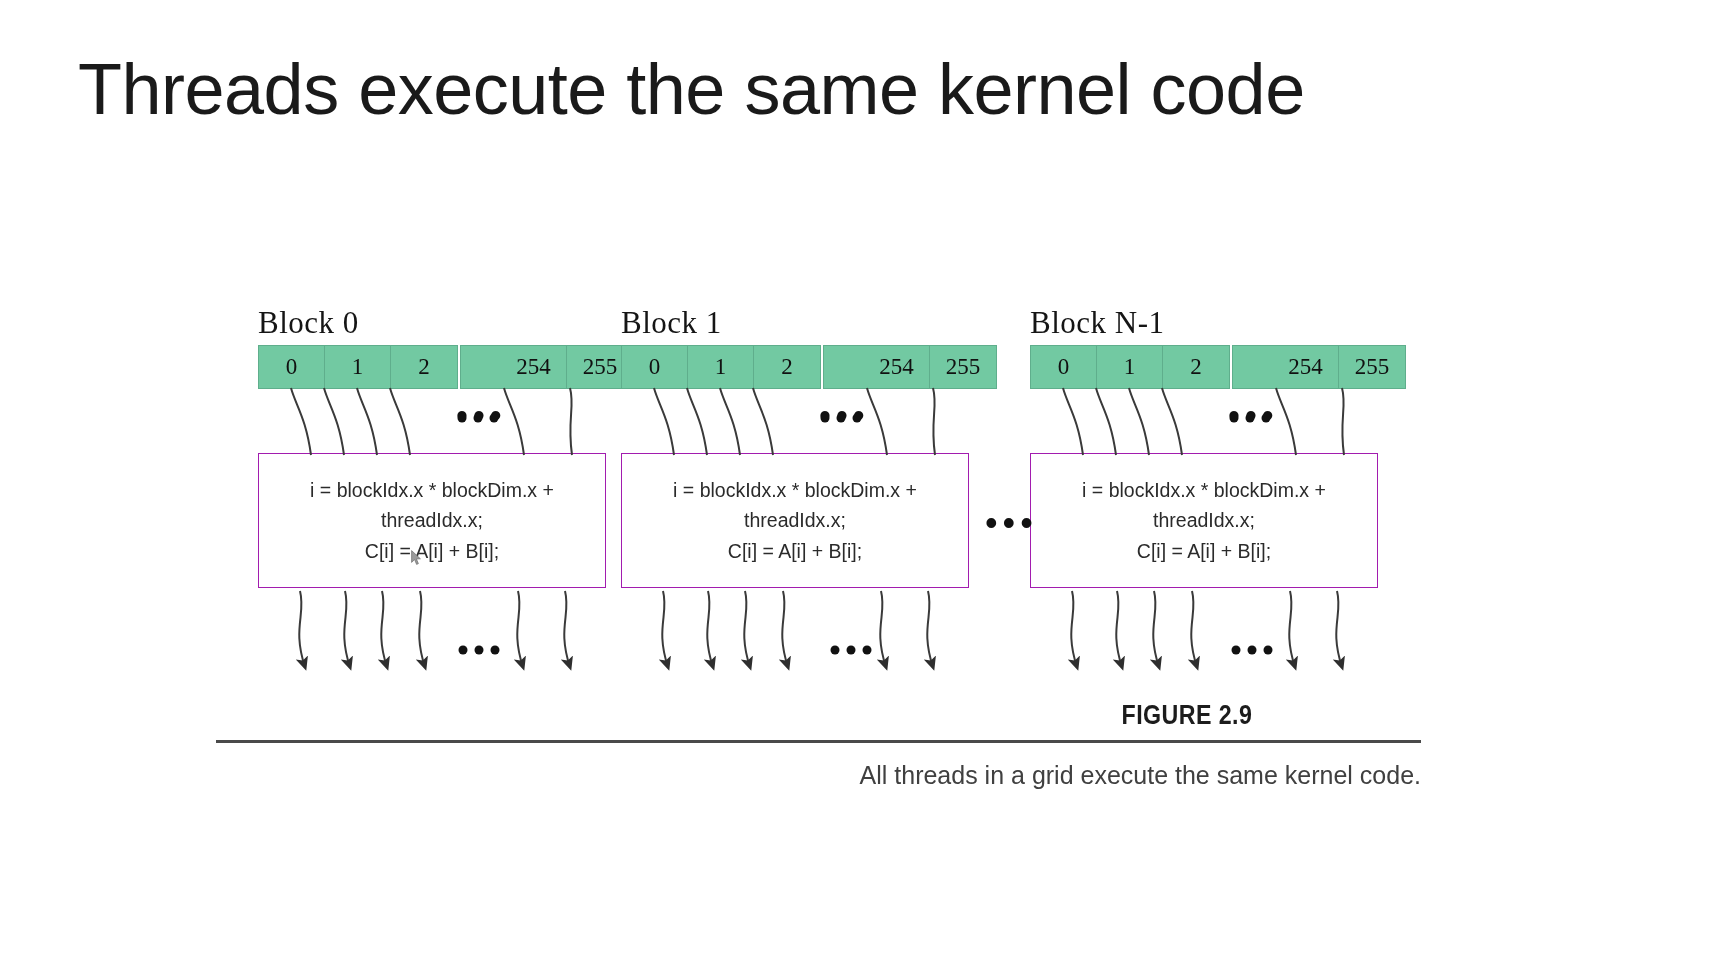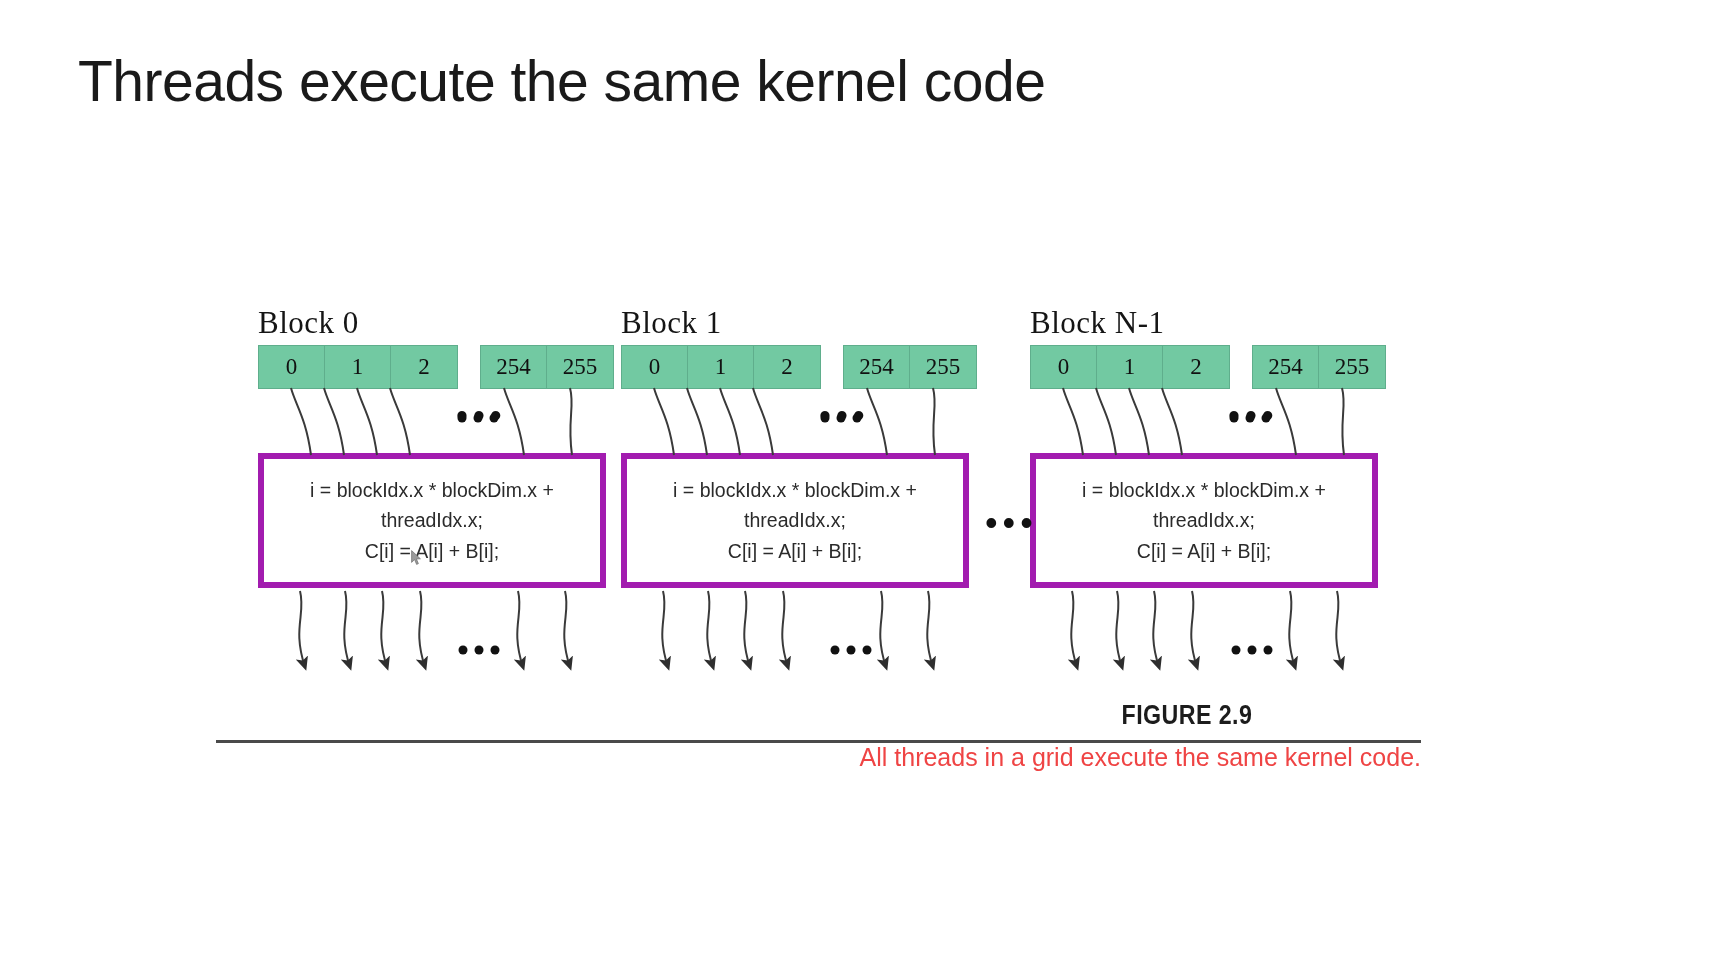--- a/index.html
+++ b/index.html
@@ -15,21 +15,21 @@
     font-family: "Liberation Sans", sans-serif;
     -webkit-font-smoothing: antialiased;
   }
 
   
   #slide-title {
     position: absolute;
     left: 78px;
     top: 52px;
     font-family: "Liberation Sans", sans-serif;
-    font-size: 57px;
+    font-size: 72px;
     font-weight: 400;
     color: #1a1a1a;
     letter-spacing: -0.5px;
     line-height: 1.05;
     white-space: nowrap;
   }
 
   
   #figure-area {
     position: absolute;
@@ -77,42 +77,42 @@
     font-size: 23px;
     color: #111111;
     border-right: 1.5px solid #5fae8c;
     box-sizing: border-box;
     background: #72c9a2;
   }
   .thread-cell:last-child { border-right: none; }
   .thread-cell.wide { width: 66px; }
 
   .strip-left { left: 0px; }
-  .strip-right { left: 222px; }
+  .strip-right { left: 202px; padding-left: 40px; }
 
   
   .strip-ellipsis {
     position: absolute;
     top: 58px;
     left: 198px;
     font-size: 34px;
     letter-spacing: 5px;
     color: #111;
     font-family: "Liberation Sans", sans-serif;
     line-height: 1;
   }
 
   
   .code-box {
     position: absolute;
     top: 113px;
     left: 0px;
     width: 348px;
     height: 135px;
-    border: 6px solid #a21caf;
+    border: 1px solid #a21caf;
     background: #ffffff;
     box-sizing: border-box;
     display: flex;
     flex-direction: column;
     align-items: center;
     justify-content: center;
   }
   .code-line {
     font-family: "Liberation Sans", sans-serif;
     font-size: 19.5px;
@@ -160,23 +160,24 @@
     transform-origin: left center;
     white-space: nowrap;
   }
   #caption-rule {
     margin-top: 9px;
     height: 3px;
     background: #4a4a4a;
     width: 100%;
   }
   #caption-text {
+    margin-top: 18px;
     font-family: "Liberation Sans", sans-serif;
     font-size: 25px;
-    color: #ef4444;
+    color: #404040;
     white-space: nowrap;
   }
 
   
   #mouse-cursor {
     position: absolute;
     left: 411px;
     top: 550px;
     width: 11px;
     height: 16px;

